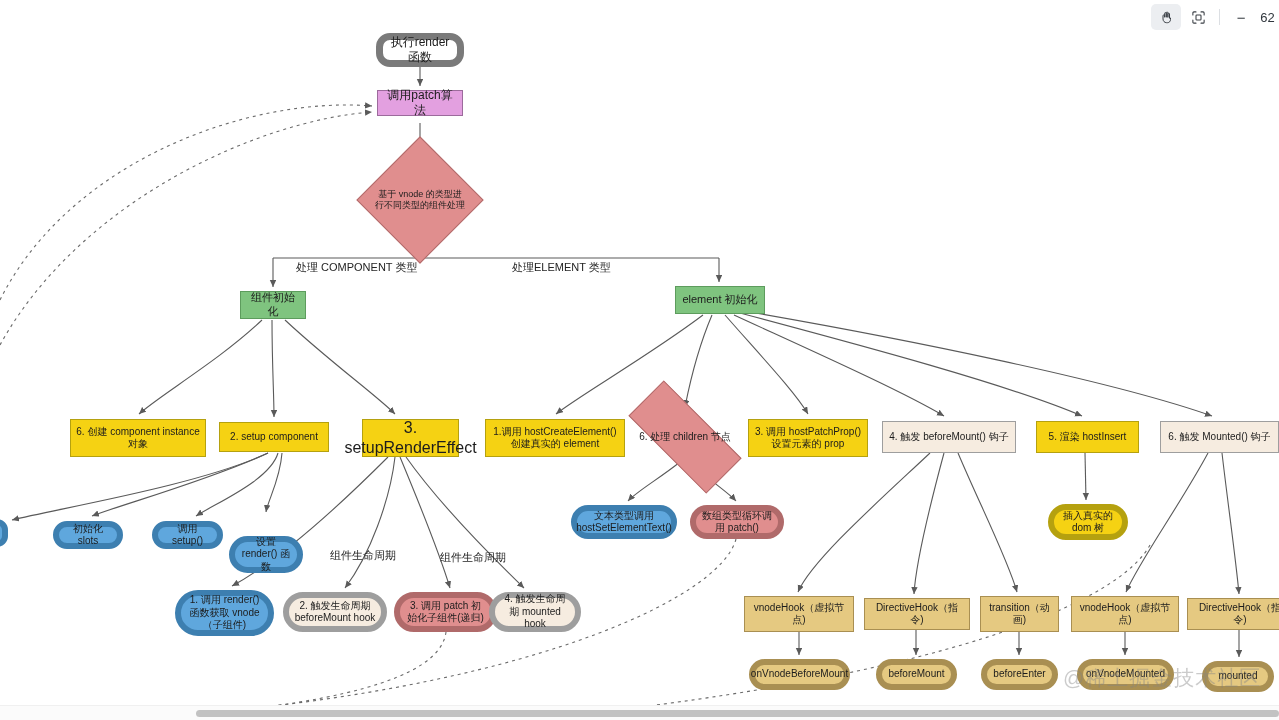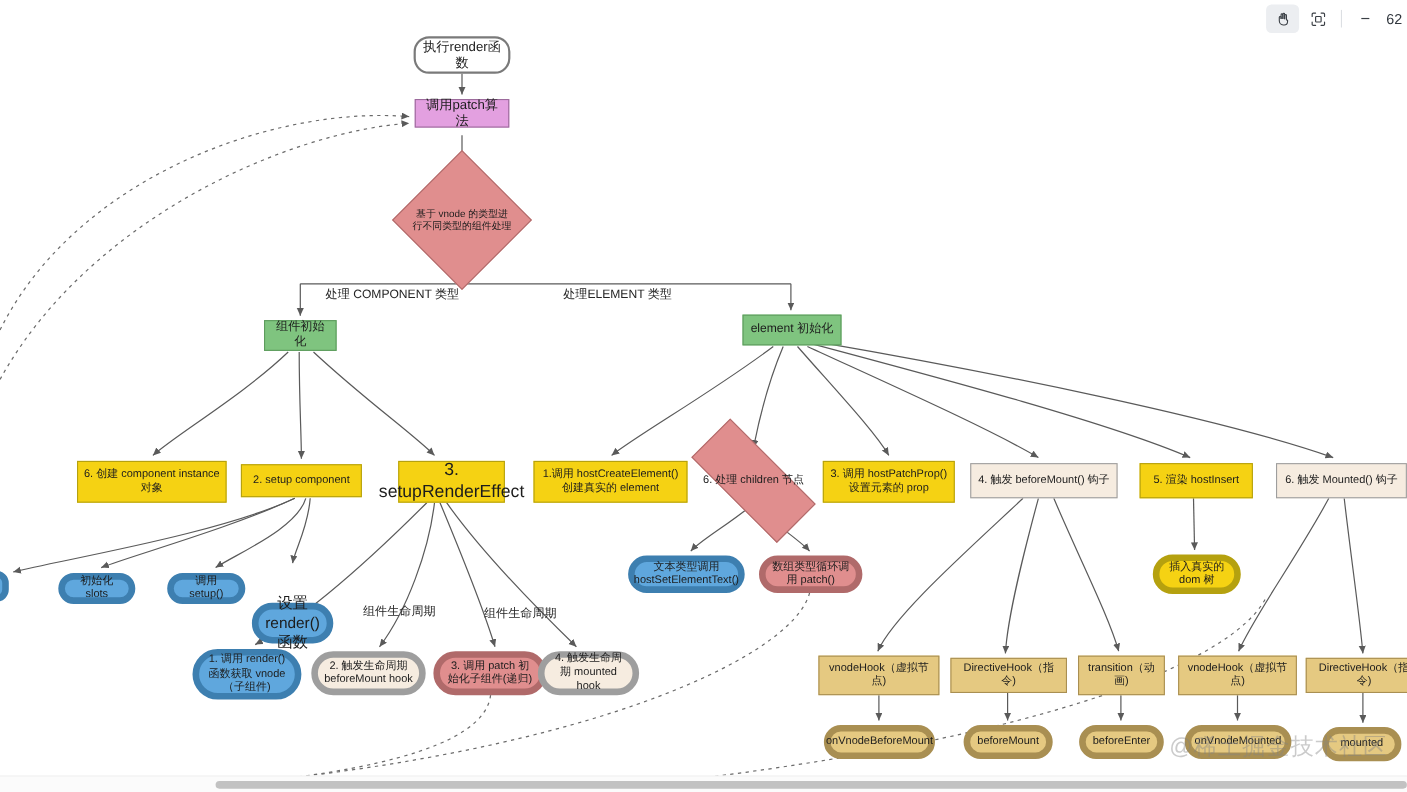--- a/index.html
+++ b/index.html
@@ -67,21 +67,21 @@
     display: flex;
     align-items: center;
     justify-content: center;
     text-align: center;
     color: #1c1c1c;
     line-height: 1.25;
     padding: 3px 5px;
     z-index: 10;
   }
   .n-rect     { border: 1px solid #8f8f8f; }
-  .n-round    { border: 2px solid #fca5a5; border-radius: 14px; text-align: center; }
+  .n-round    { border: 7px solid #fca5a5; border-radius: 14px; text-align: center; }
   .n-stadium  { border: 6px solid #0c4a6e; border-radius: 999px; }
 
   .fill-pink   { background: #e3a0e0; border-color: #9c6b9c; }
   .fill-green  { background: #7fc47f; border-color: #5d9c5d; }
   .fill-yellow { background: #f5d213; border-color: #b5a10f; }
   .fill-blue   { background: #5fa7dd; border-color: #3d7fb0; }
   .fill-red    { background: #e08e8e; border-color: #b06a6a; }
   .fill-beige  { background: #f6ece0; border-color: #9e9e9e; }
   .fill-tan    { background: #e5c981; border-color: #a98f52; }
   .fill-white  { background: #ffffff; border-color: #7a7a7a; }
@@ -236,21 +236,21 @@
       <div class="node n-rect fill-yellow" style="left: 219px; top: 422px; width: 110px; height: 30px; font-size: 10px;">2. setup component</div>
       <div class="node n-rect fill-yellow" style="left: 362px; top: 419px; width: 97px; height: 38px; font-size: 16px;">3. setupRenderEffect</div>
       <div class="node n-rect fill-yellow" style="left: 485px; top: 419px; width: 140px; height: 38px; font-size: 10px;">1.调用 hostCreateElement() 创建真实的 element</div>
       <div class="node n-rect fill-yellow" style="left: 748px; top: 419px; width: 120px; height: 38px; font-size: 10px;">3. 调用 hostPatchProp() 设置元素的 prop</div>
       <div class="node n-rect fill-beige" style="left: 882px; top: 421px; width: 134px; height: 32px; font-size: 10px;">4. 触发 beforeMount() 钩子</div>
       <div class="node n-rect fill-yellow" style="left: 1036px; top: 421px; width: 103px; height: 32px; font-size: 10px;">5. 渲染 hostInsert</div>
       <div class="node n-rect fill-beige" style="left: 1160px; top: 421px; width: 119px; height: 32px; font-size: 10px;">6. 触发 Mounted() 钩子</div>
       <div class="node n-stadium fill-blue" style="left: -14px; top: 519px; width: 22px; height: 28px; font-size: 10px;">s</div>
       <div class="node n-stadium fill-blue" style="left: 53px; top: 521px; width: 70px; height: 28px; font-size: 10px;">初始化 slots</div>
       <div class="node n-stadium fill-blue" style="left: 152px; top: 521px; width: 71px; height: 28px; font-size: 10px;">调用 setup()</div>
-      <div class="node n-stadium fill-blue" style="left: 229px; top: 548px; width: 74px; height: 37px; font-size: 14px;">设置 render() 函数</div>
+      <div class="node n-stadium fill-blue" style="left: 229px; top: 536px; width: 74px; height: 37px; font-size: 10px;">设置 render() 函数</div>
       <div class="node n-stadium fill-blue" style="left: 571px; top: 505px; width: 106px; height: 34px; font-size: 10px;">文本类型调用 hostSetElementText()</div>
       <div class="node n-stadium fill-red" style="left: 690px; top: 505px; width: 94px; height: 34px; font-size: 10px;">数组类型循环调用 patch()</div>
       <div class="node n-stadium fill-blue" style="left: 175px; top: 590px; width: 99px; height: 46px; font-size: 10px;">1. 调用 render() 函数获取 vnode（子组件)</div>
       <div class="node n-stadium fill-beige" style="left: 283px; top: 592px; width: 104px; height: 40px; font-size: 10px;">2. 触发生命周期 beforeMount hook</div>
       <div class="node n-stadium fill-red" style="left: 394px; top: 592px; width: 103px; height: 40px; font-size: 10px;">3. 调用 patch 初始化子组件(递归)</div>
       <div class="node n-stadium fill-beige" style="left: 489px; top: 592px; width: 92px; height: 40px; font-size: 10px;">4. 触发生命周期 mounted hook</div>
       <div class="node n-stadium fill-yellow" style="left: 1048px; top: 504px; width: 80px; height: 36px; font-size: 10px;">插入真实的 dom 树</div>
       <div class="node n-rect fill-tan" style="left: 744px; top: 596px; width: 110px; height: 36px; font-size: 10px;">vnodeHook（虚拟节点)</div>
       <div class="node n-rect fill-tan" style="left: 864px; top: 598px; width: 106px; height: 32px; font-size: 10px;">DirectiveHook（指令)</div>
       <div class="node n-rect fill-tan" style="left: 980px; top: 596px; width: 79px; height: 36px; font-size: 10px;">transition（动画)</div>

